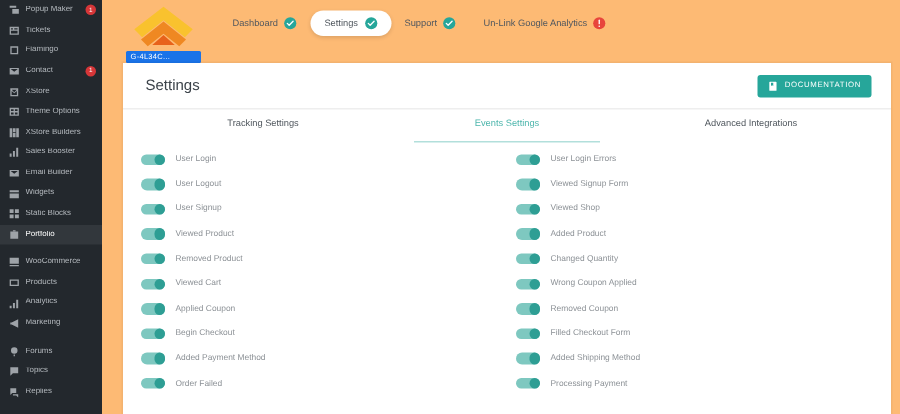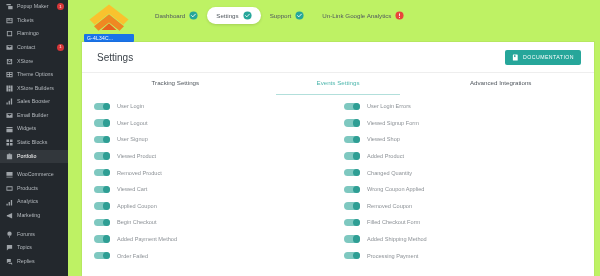--- a/index.html
+++ b/index.html
@@ -47,21 +47,21 @@
     display: flex; align-items: center; justify-content: center;
     margin-left: 2px;
     flex: 0 0 7px;
   }
   .sb-sep { height: 5px; }
 
   
   .main {
     flex: 1 1 auto;
     height: 276px;
-    background: #bef264;
+    background: #fdba74;
     position: relative;
   }
 
   
   .topbar {
     height: 44px;
     display: flex; align-items: flex-start;
     padding-left: 14px;
     position: relative;
   }

